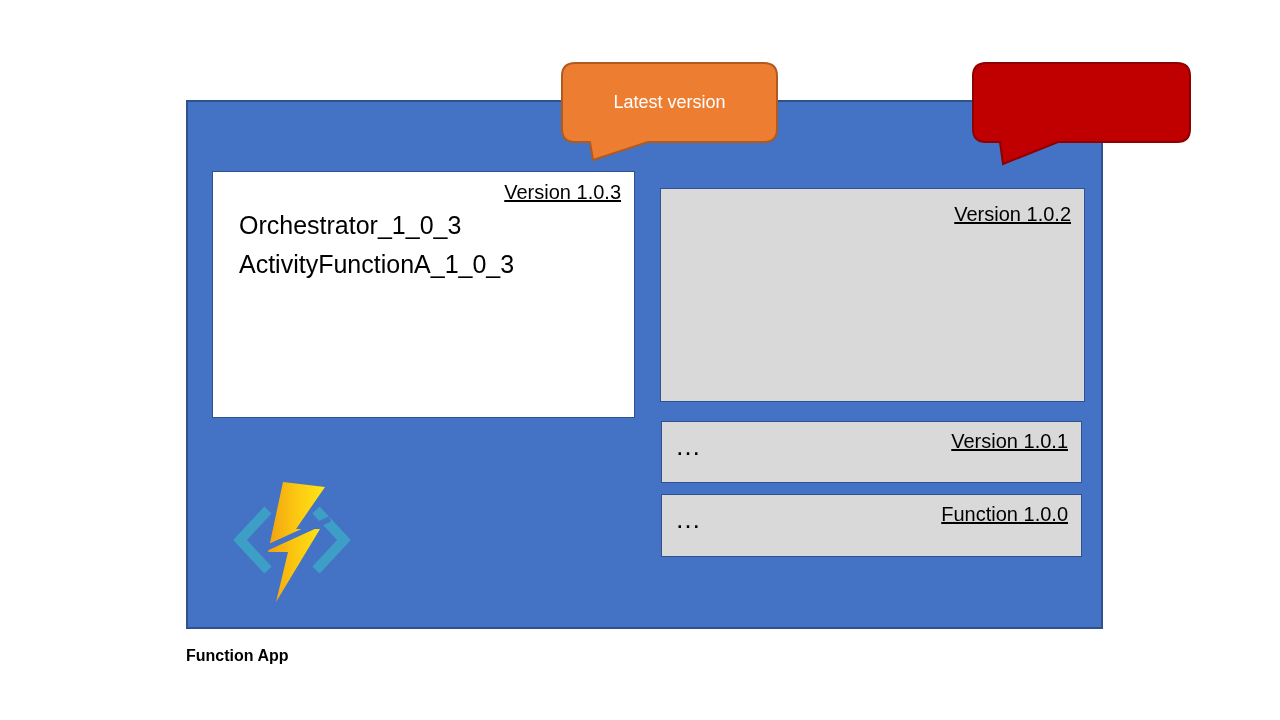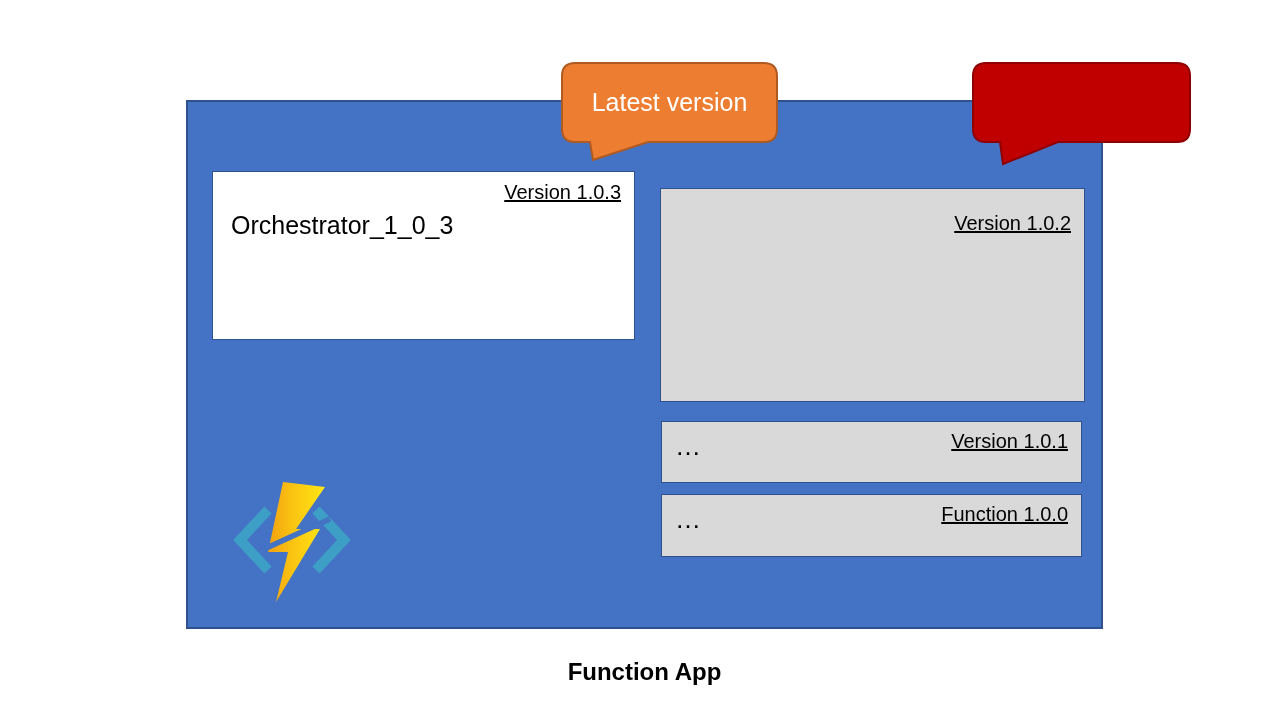--- a/index.html
+++ b/index.html
@@ -10,55 +10,55 @@
     font-family:"Liberation Sans", sans-serif;
     overflow:hidden;
   }
   
   .app-rect{
     position:absolute;left:186px;top:100px;width:913px;height:525px;
     background:#4472C4;border:2px solid #2F528F;
   }
   .app-caption{
     position:absolute;left:186px;top:647px;width:917px;
-    text-align:center;font-size:24px;font-weight:bold;color:#000;margin-top:11px;
+    text-align:left;font-size:16px;font-weight:bold;color:#000;
   }
   
   .vbox{position:absolute;box-sizing:border-box;border:1.5px solid #2F528F;}
   .vbox.white{background:#ffffff;}
   .vbox.gray{background:#D9D9D9;}
-  .vbox-103{left:212px;top:171px;width:423px;height:169px;}
+  .vbox-103{left:212px;top:171px;width:423px;height:247px;}
   .vbox-102{left:660px;top:188px;width:425px;height:214px;}
   .vbox-101{left:661px;top:421px;width:421px;height:62px;}
   .vbox-100{left:661px;top:494px;width:421px;height:63px;}
   .version-label{
     display:block;text-align:right;
     padding:8px 13px 0 0;
     font-size:20px;color:#000;
     text-decoration:underline;
     line-height:24px;
   }
-  .vbox-102 .version-label{padding-top:22px;}
+  .vbox-102 .version-label{padding-top:13px;}
   .vbox-101 .version-label,.vbox-100 .version-label{padding-top:7px;}
   .fn-list{
-    list-style:none;margin:2px 0 0 8px;padding:0 0 0 10px;
+    list-style:none;margin:2px 0 0 16px;padding:0 0 0 10px;
     font-size:25px;line-height:38.5px;color:#000;
   }
   .vbox-102 .fn-list{margin-top:-14px;}
   .ellipsis{
     position:absolute;left:13px;top:4px;
     font-size:26px;line-height:40px;color:#000;
   }
   
   .callout-svg{position:absolute;}
   .callout-latest-svg{left:560px;top:61px;}
   .callout-old-svg{left:971px;top:61px;}
   .callout-text{
     position:absolute;display:flex;align-items:center;justify-content:center;
-    color:#ffffff;font-size:25px;
+    color:#ffffff;font-size:18px;
   }
   .callout-latest-text{left:562px;top:63px;width:215px;height:79px;}
   .callout-old-text{left:973px;top:63px;width:217px;height:79px;}
   
   .logo{position:absolute;left:230px;top:477px;}
 </style>
 </head>
 <body>
 
 <div class="canvas">
@@ -71,20 +71,21 @@
   <div class="callout-text callout-latest-text">Latest version</div>
 
   <svg class="callout-svg callout-old-svg" width="222" height="108" viewBox="0 0 222 108">
     <path d="M15,2 H206 Q219,2 219,15 V68 Q219,81 206,81 H87 L32,103 L29,81 H15 Q2,81 2,68 V15 Q2,2 15,2 Z" fill="#C00000" stroke="#8F0000" stroke-width="2"></path>
   </svg>
 
   <div class="vbox white vbox-103">
     <span class="version-label">Version 1.0.3</span>
     <ul class="fn-list">
       <li>Orchestrator_1_0_3</li>
+      <li>ActivityFunctionA_1_0_3</li>
     </ul>
   </div>
 
   <div class="vbox gray vbox-102">
     <span class="version-label">Version 1.0.2</span>
     <ul class="fn-list">
     </ul>
   </div>
 
   <div class="vbox gray vbox-101">

